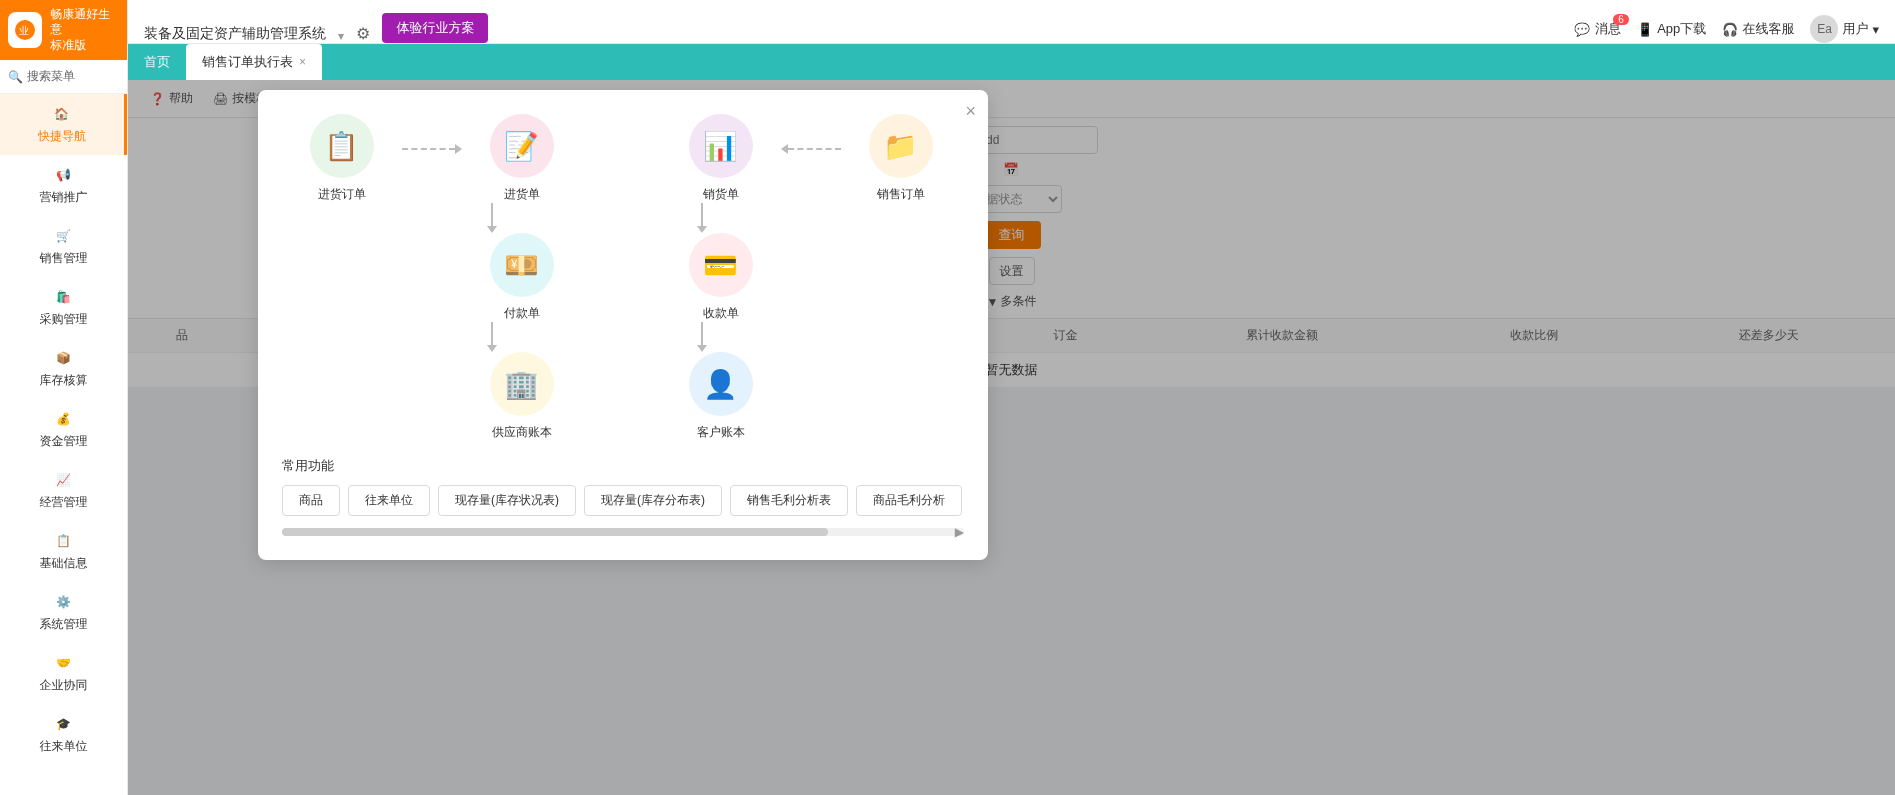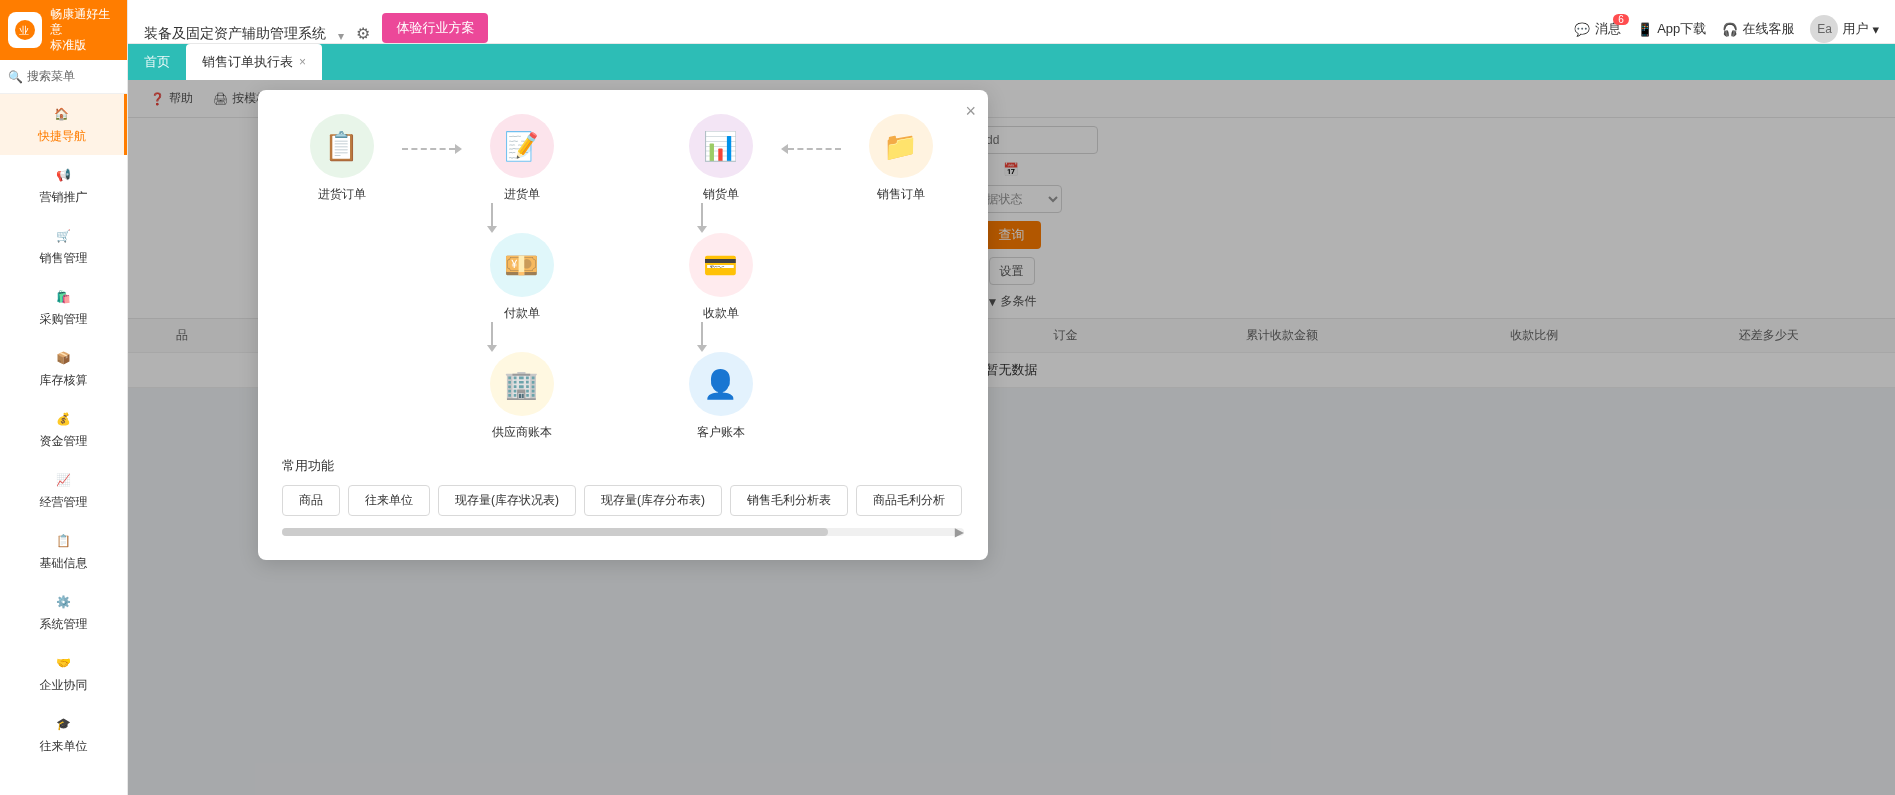--- a/index.html
+++ b/index.html
@@ -21,21 +21,21 @@
     .sidebar-item .item-icon { width: 20px; height: 20px; display: flex; align-items: center; justify-content: center; }
 
     
     .main-area { flex: 1; display: flex; flex-direction: column; overflow: hidden; }
 
     
     .top-header { height: 44px; background: #fff; display: flex; align-items: flex-end; padding: 0 16px; border-bottom: 1px solid #e8e8e8; gap: 12px; }
     .system-title { font-size: 14px; color: #333; font-weight: 500; }
     .dropdown-arrow { color: #999; font-size: 12px; }
     .settings-icon { color: #666; cursor: pointer; font-size: 16px; }
-    .try-btn { background: #ec4899; color: #fff; border: none; padding: 6px 14px; border-radius: 4px; cursor: pointer; font-size: 13px; }
+    .try-btn { background: #a21caf; color: #fff; border: none; padding: 6px 14px; border-radius: 4px; cursor: pointer; font-size: 13px; }
     .top-right { margin-left: auto; display: flex; align-items: center; gap: 16px; }
     .top-right-item { display: flex; align-items: center; gap: 4px; color: #333; font-size: 13px; cursor: pointer; position: relative; }
     .badge { background: #ff4d4f; color: #fff; border-radius: 8px; font-size: 10px; padding: 0 4px; min-width: 16px; text-align: center; position: absolute; top: -6px; right: -8px; }
     .avatar { width: 28px; height: 28px; background: #d9d9d9; border-radius: 50%; display: flex; align-items: center; justify-content: center; font-size: 12px; color: #666; }
 
     
     .tab-bar { height: 36px; background: #2dbdb6; display: flex; align-items: center; padding: 0 0; }
     .tab-item { height: 36px; display: flex; align-items: center; padding: 0 16px; cursor: pointer; font-size: 13px; color: rgba(255,255,255,0.85); gap: 6px; }
     .tab-item.home { background: transparent; color: rgba(255,255,255,0.9); }
     .tab-item.active { background: #fff; color: #333; border-radius: 4px 4px 0 0; }

